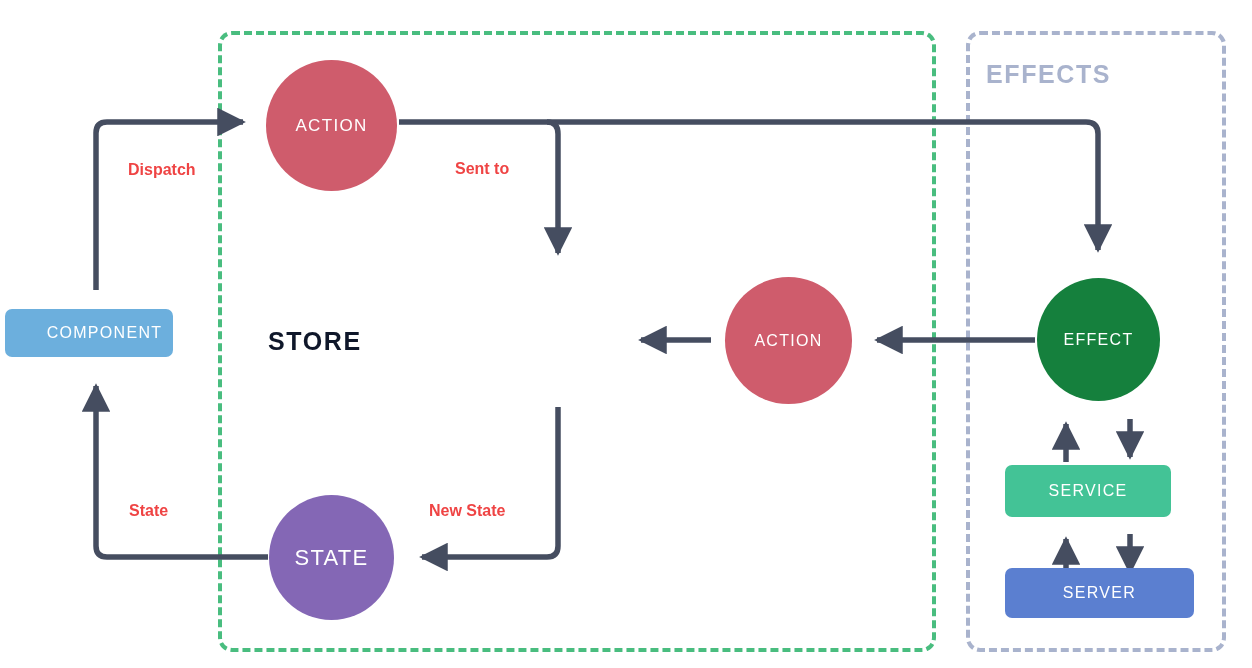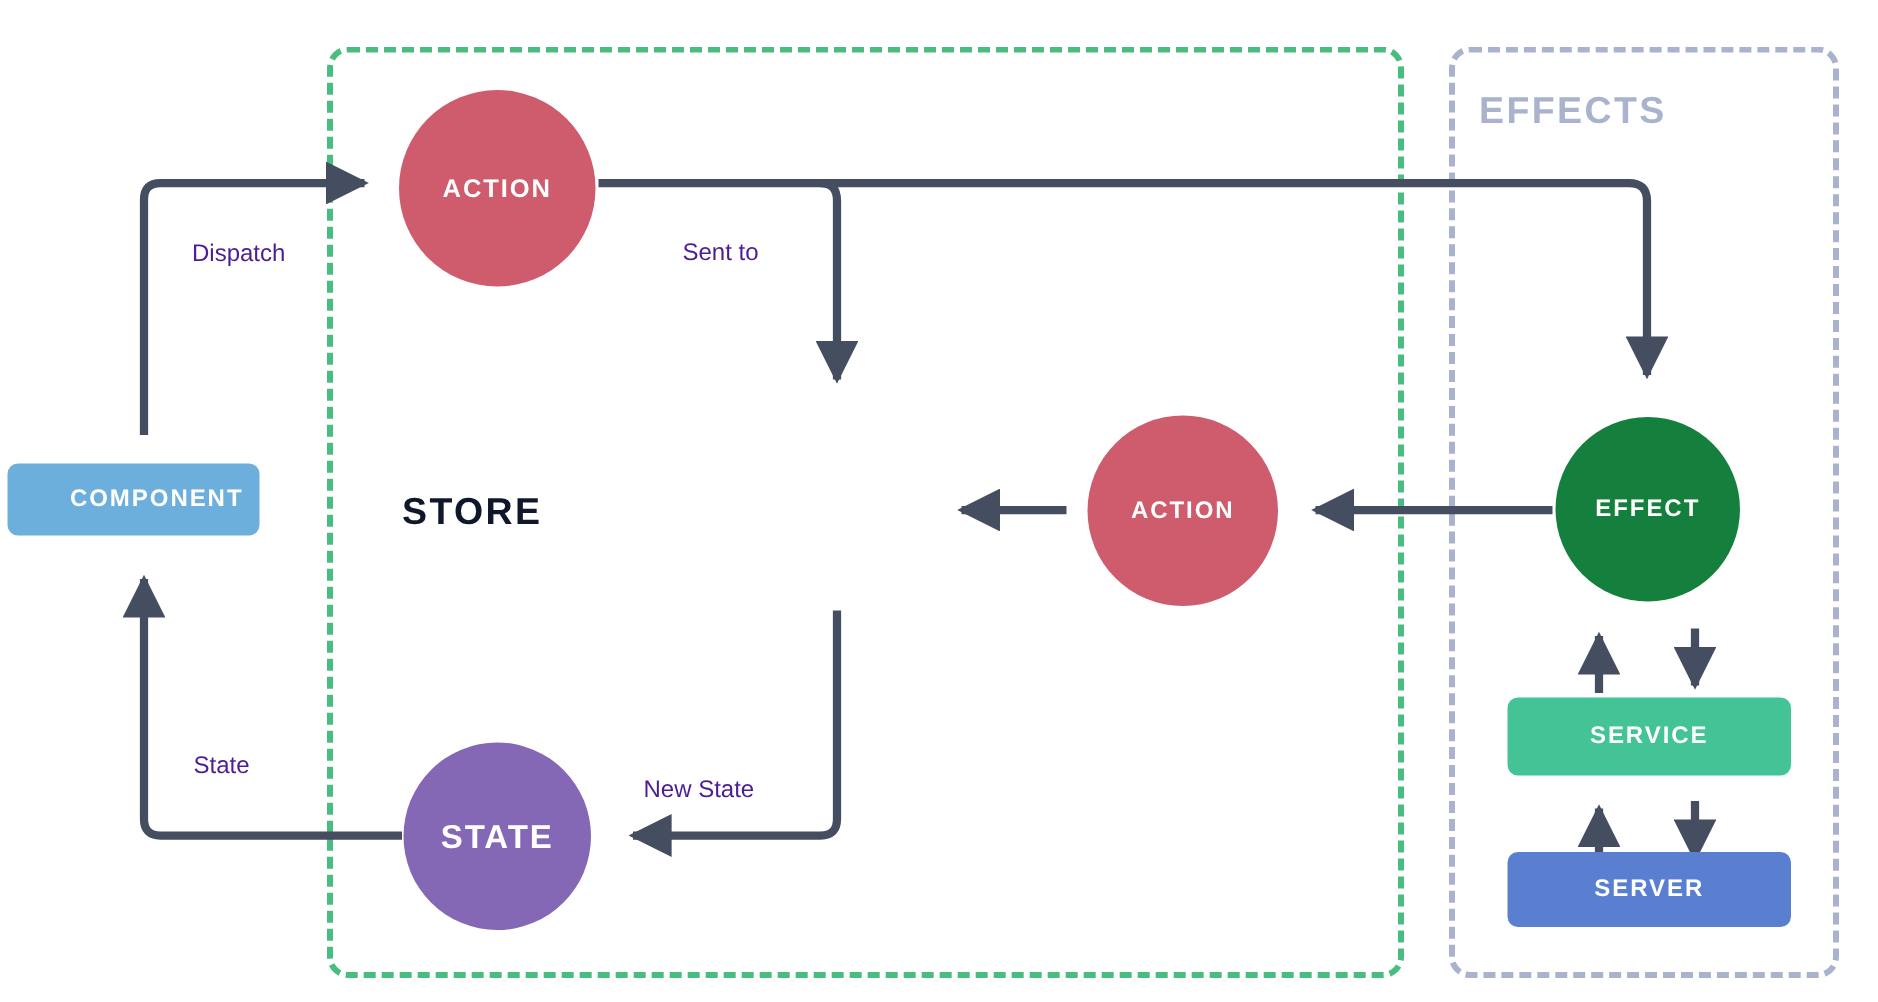--- a/index.html
+++ b/index.html
@@ -66,21 +66,21 @@
     color: #a9b3cd;
   }
 
   
   .node {
     position: absolute;
     display: flex;
     align-items: center;
     justify-content: center;
     color: #ffffff;
-    font-weight: bold;
+    font-weight: normal;
     letter-spacing: 1.3px;
     white-space: nowrap;
     box-sizing: border-box;
   }
   .circle { border-radius: 50%; }
   .pill { border-radius: 7px; }
 
   #action-top {
     left: 266px; top: 60px; width: 131px; height: 131px;
     background: #cf5c6c; font-size: 17px;
@@ -99,40 +99,40 @@
   }
   #effect {
     left: 1037px; top: 278px; width: 123px; height: 123px;
     background: #15803d; font-size: 16px;
   }
   #component {
     left: 5px; top: 309px; width: 168px; height: 48px;
     background: #6cafdd; font-size: 16px; padding-left: 31px;
   }
   #service {
-    left: 1005px; top: 465px; width: 189px; height: 52px;
+    left: 1005px; top: 465px; width: 166px; height: 52px;
     background: #43c396; font-size: 16px;
   }
   #server {
     left: 1005px; top: 568px; width: 189px; height: 50px;
     background: #5b7fd0; font-size: 16px;
   }
 
   
   .edge-label {
     position: absolute;
-    color: #4c1d95;
-    font-weight: normal;
+    color: #ef4444;
+    font-weight: bold;
     font-size: 16px;
     white-space: nowrap;
   }
   #label-dispatch  { left: 128px; top: 161px; }
   #label-sent-to   { left: 455px; top: 160px; }
   #label-render    { left: 129px; top: 502px; }
-  #label-new-state { left: 429px; top: 502px; margin-top: 16px; }
+  #label-new-state { left: 429px; top: 502px; }
 </style>
 </head>
 <body>
 
 <div id="canvas">
 
   <div class="group-box" id="store-box"></div>
   <div class="group-box" id="effects-box"></div>
 
   <svg id="wires" viewBox="0 0 1252 668">

